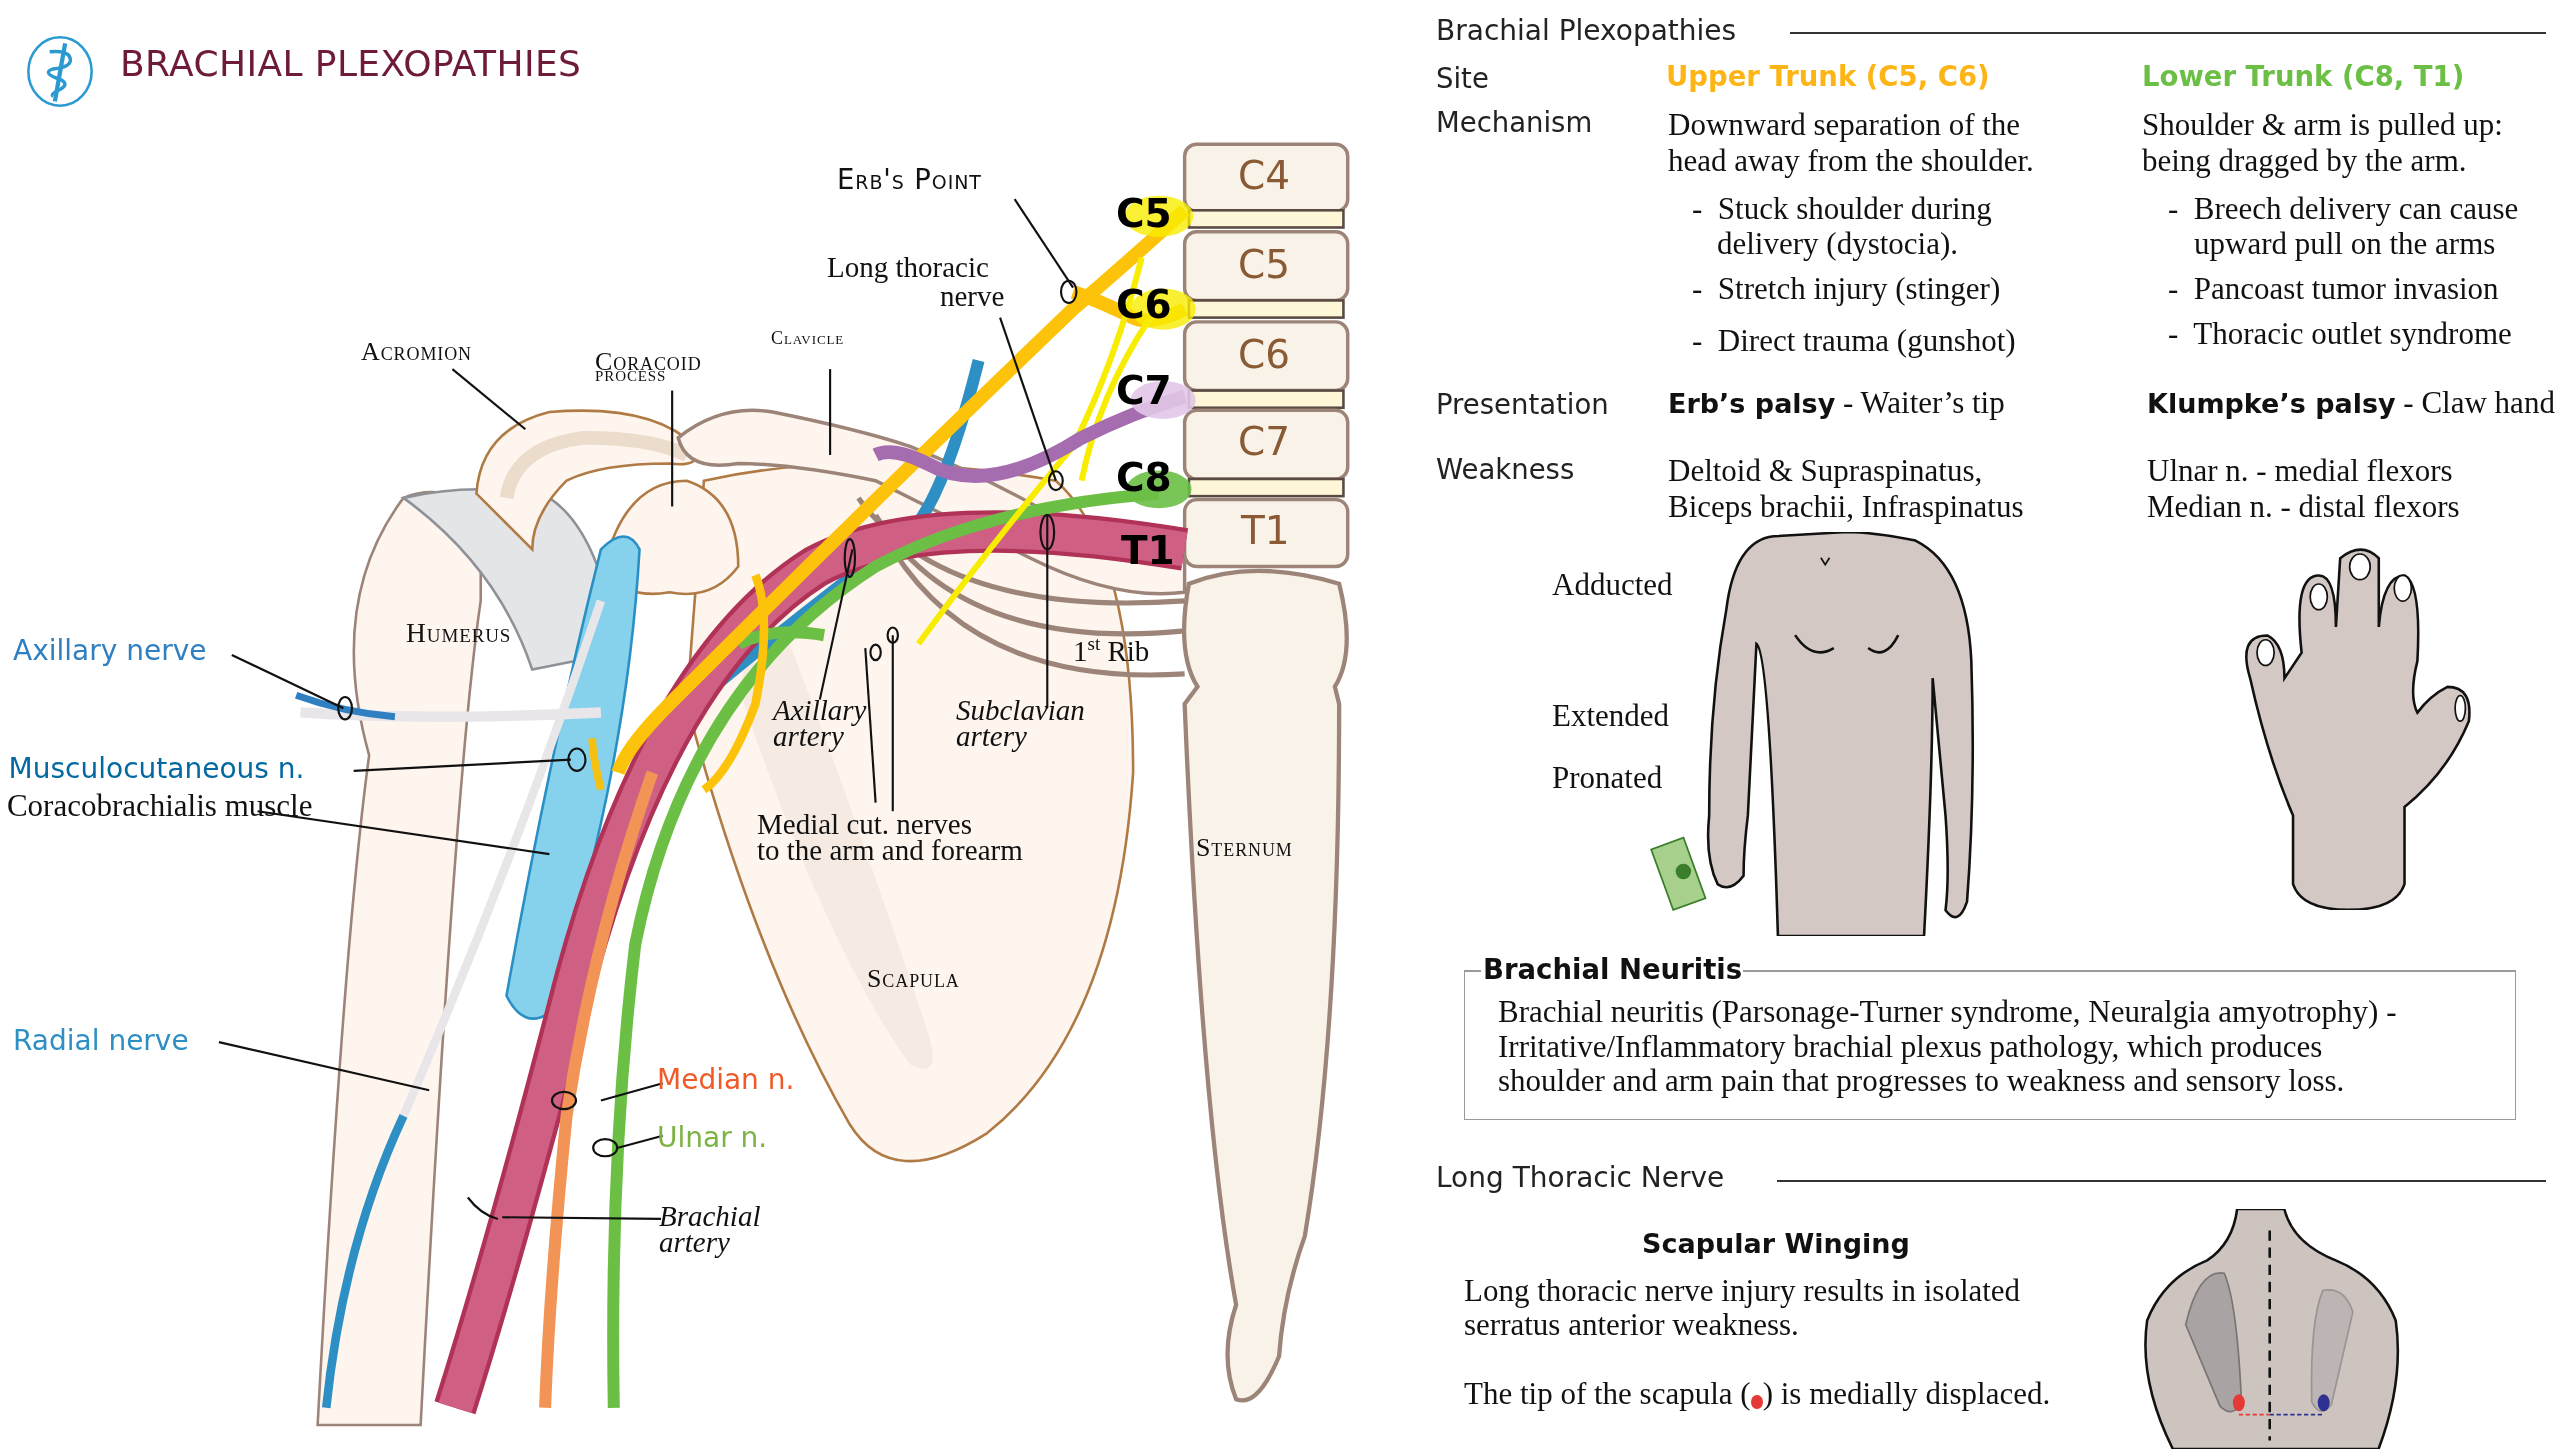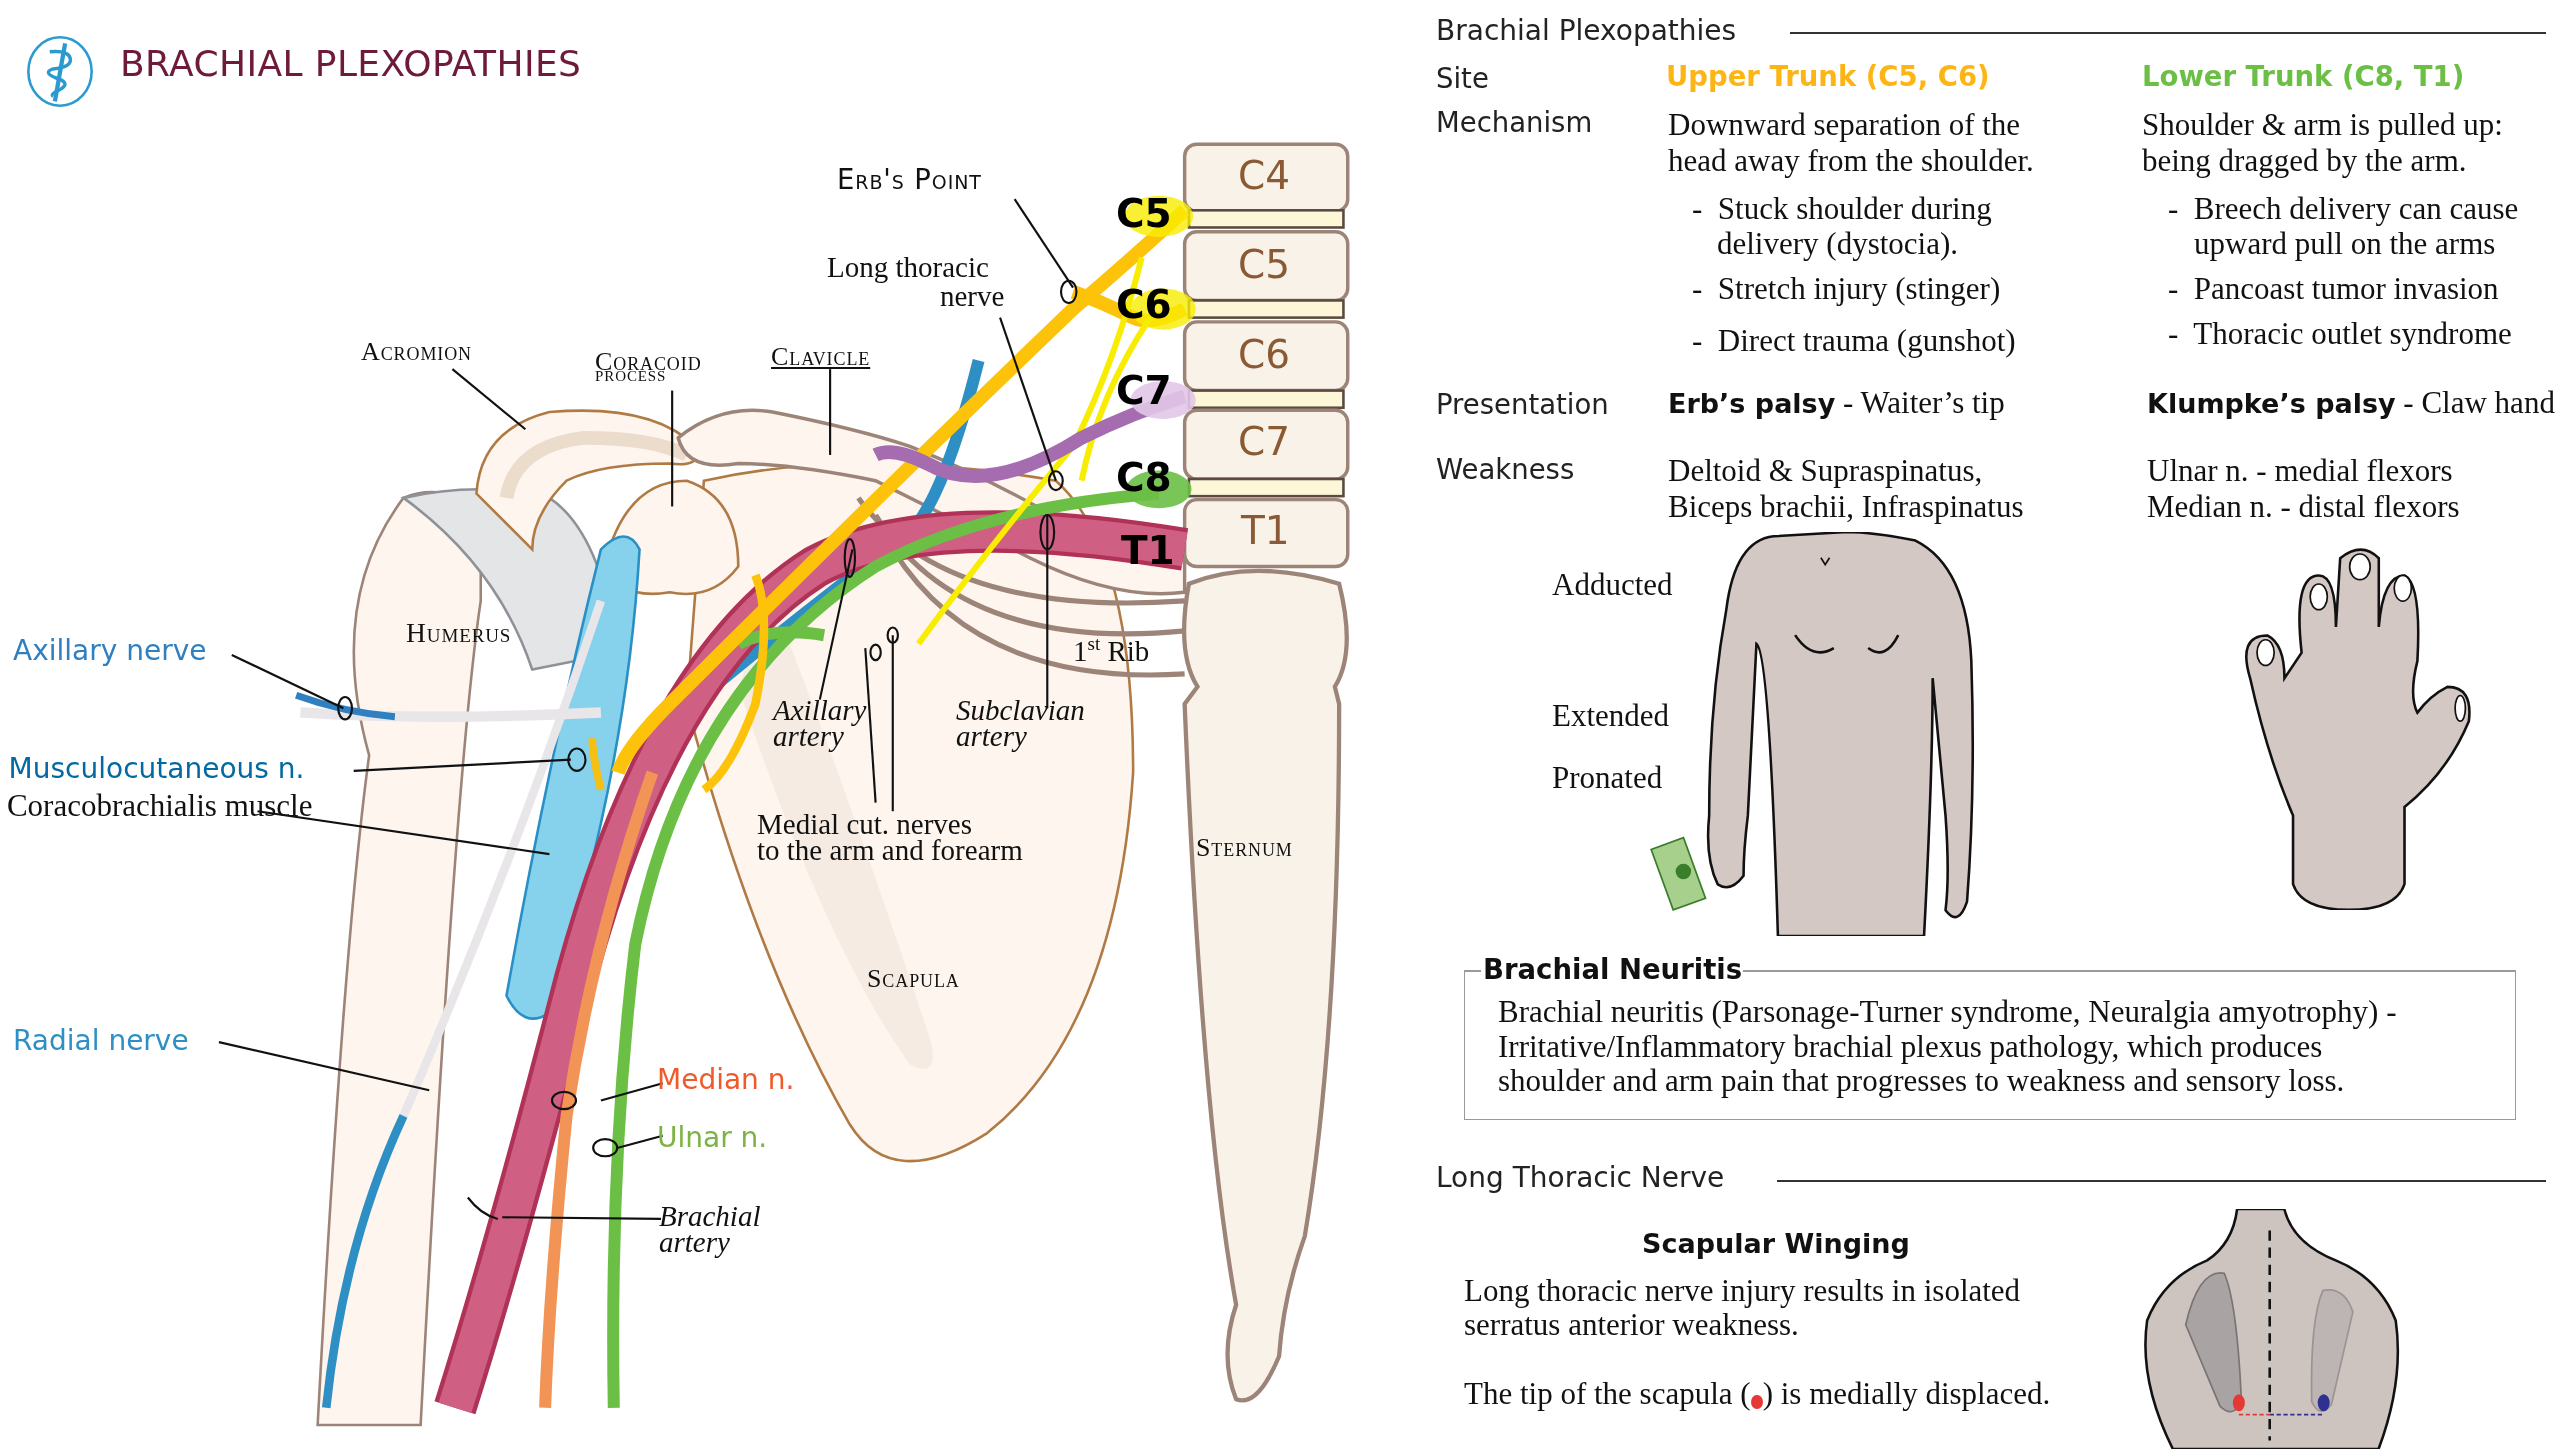--- a/index.html
+++ b/index.html
@@ -134,21 +134,21 @@
     <path d="M545 1395 Q560 1415 580 1420"></path>
   </g>
 </svg>
 
 <div class="abs anat-label smallcaps" style="left:837px;top:163px;font-family:'DejaVu Sans',sans-serif;font-size:27.5px;">Erb's Point</div>
 <div class="abs anat-label" style="left:827px;top:251px;">Long thoracic</div>
 <div class="abs anat-label" style="left:940px;top:280px;">nerve</div>
 <div class="abs anat-label smallcaps" style="left:361px;top:337px;font-size:26px;">Acromion</div>
 <div class="abs anat-label smallcaps" style="left:595px;top:347px;font-size:26px;">Coracoid</div>
 <div class="abs anat-label smallcaps" style="left:595px;top:361px;font-size:22px;">process</div>
-<div class="abs anat-label smallcaps" style="left:771px;top:342px;font-size:26px;text-decoration:underline;">Clavicle</div>
+<div class="abs anat-label smallcaps" style="left:771px;top:328px;font-size:18px;">Clavicle</div>
 <div class="abs anat-label smallcaps" style="left:406px;top:617px;font-size:27.5px;">Humerus</div>
 <div class="abs anat-label" style="left:1073px;top:633px;"><span>1</span><sup style="font-size:19px;">st</sup> <span>Rib</span></div>
 <div class="abs anat-label italic" style="left:773px;top:694px;">Axillary</div>
 <div class="abs anat-label italic" style="left:773px;top:720px;">artery</div>
 <div class="abs anat-label italic" style="left:956px;top:694px;">Subclavian</div>
 <div class="abs anat-label italic" style="left:956px;top:720px;">artery</div>
 <div class="abs anat-label" style="left:757px;top:811px;line-height:26px;">Medial cut. nerves</div>
 <div class="abs anat-label" style="left:757px;top:837px;line-height:26px;">to the arm and forearm</div>
 <div class="abs anat-label smallcaps" style="left:1196px;top:833px;font-size:26px;">Sternum</div>
 <div class="abs anat-label smallcaps" style="left:867px;top:964px;font-size:26px;">Scapula</div>

